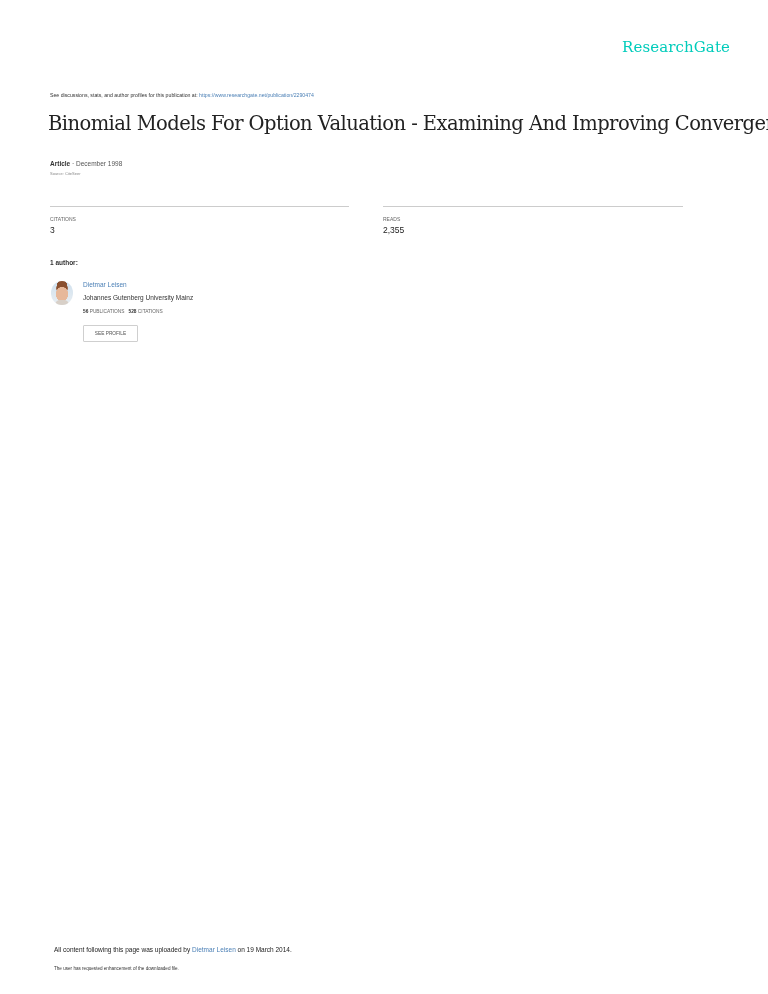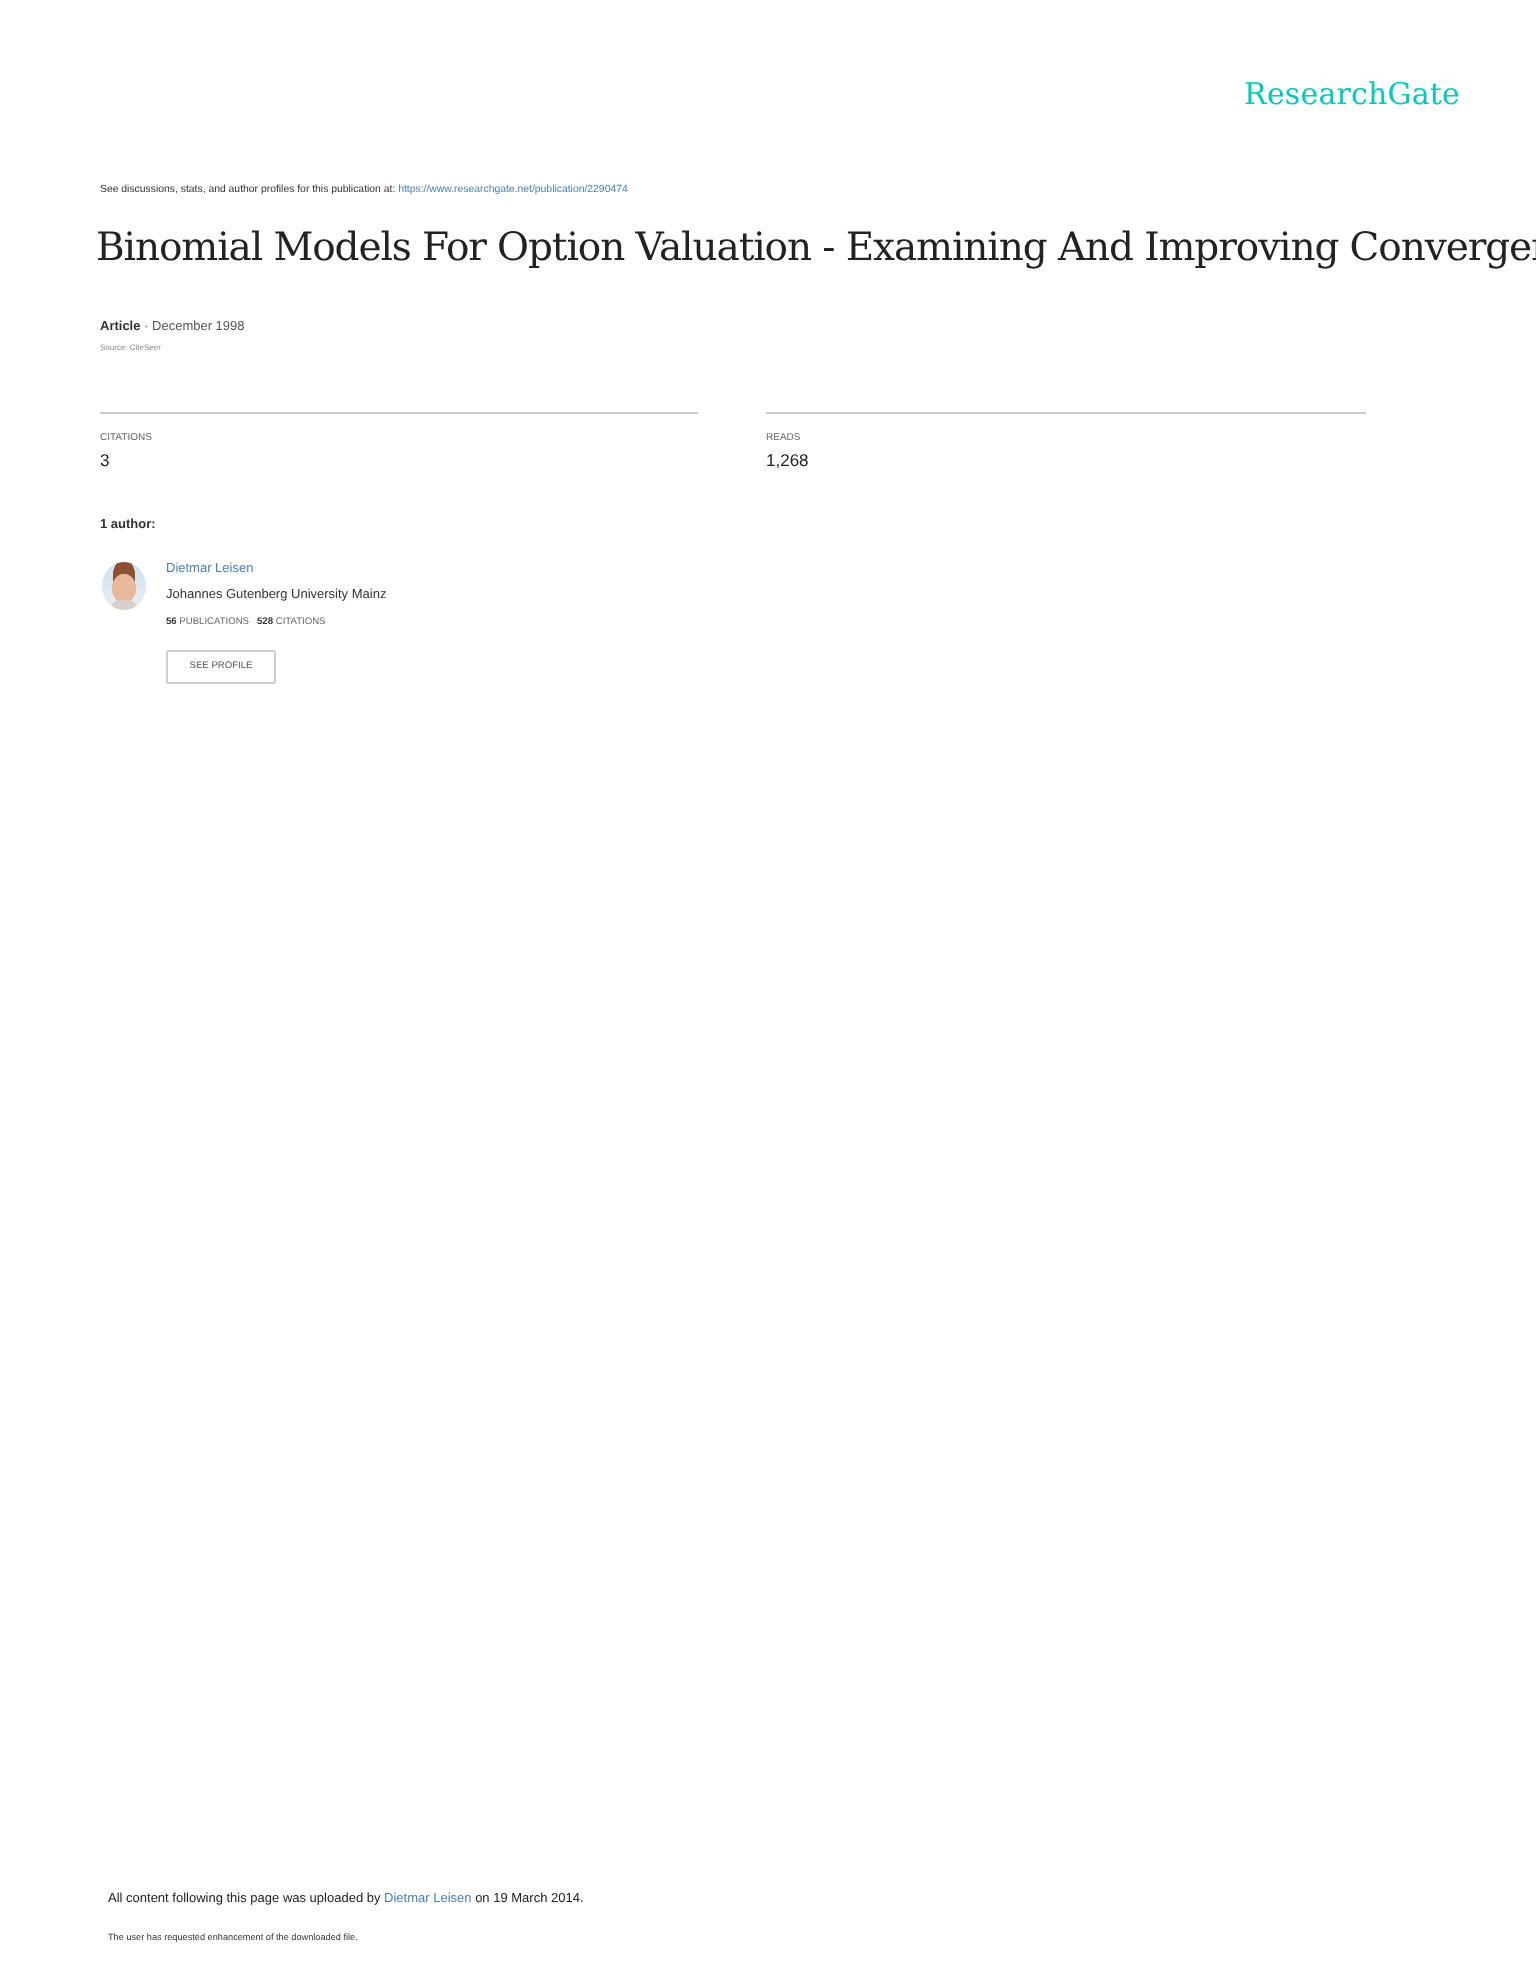--- a/index.html
+++ b/index.html
@@ -198,21 +198,21 @@
 </div>
 <div class="source">Source: CiteSeer</div>
 
 <div class="stat-rule left"></div>
 <div class="stat-rule right"></div>
 
 <div class="stat-label col-left">CITATIONS</div>
 <div class="stat-value col-left">3</div>
 
 <div class="stat-label col-right">READS</div>
-<div class="stat-value col-right">1,268</div>
+<div class="stat-value col-right">2,355</div>
 
 <div class="authors-heading">1 author:</div>
 
 <div class="avatar">
   <div class="shirt"></div>
 </div>
 <a class="author-name">Dietmar Leisen</a>
 <div class="author-inst">Johannes Gutenberg University Mainz</div>
 <div class="author-stats">
   <b>56</b><span> PUBLICATIONS</span><span style="white-space:pre">   </span><b>528</b><span> CITATIONS</span>

